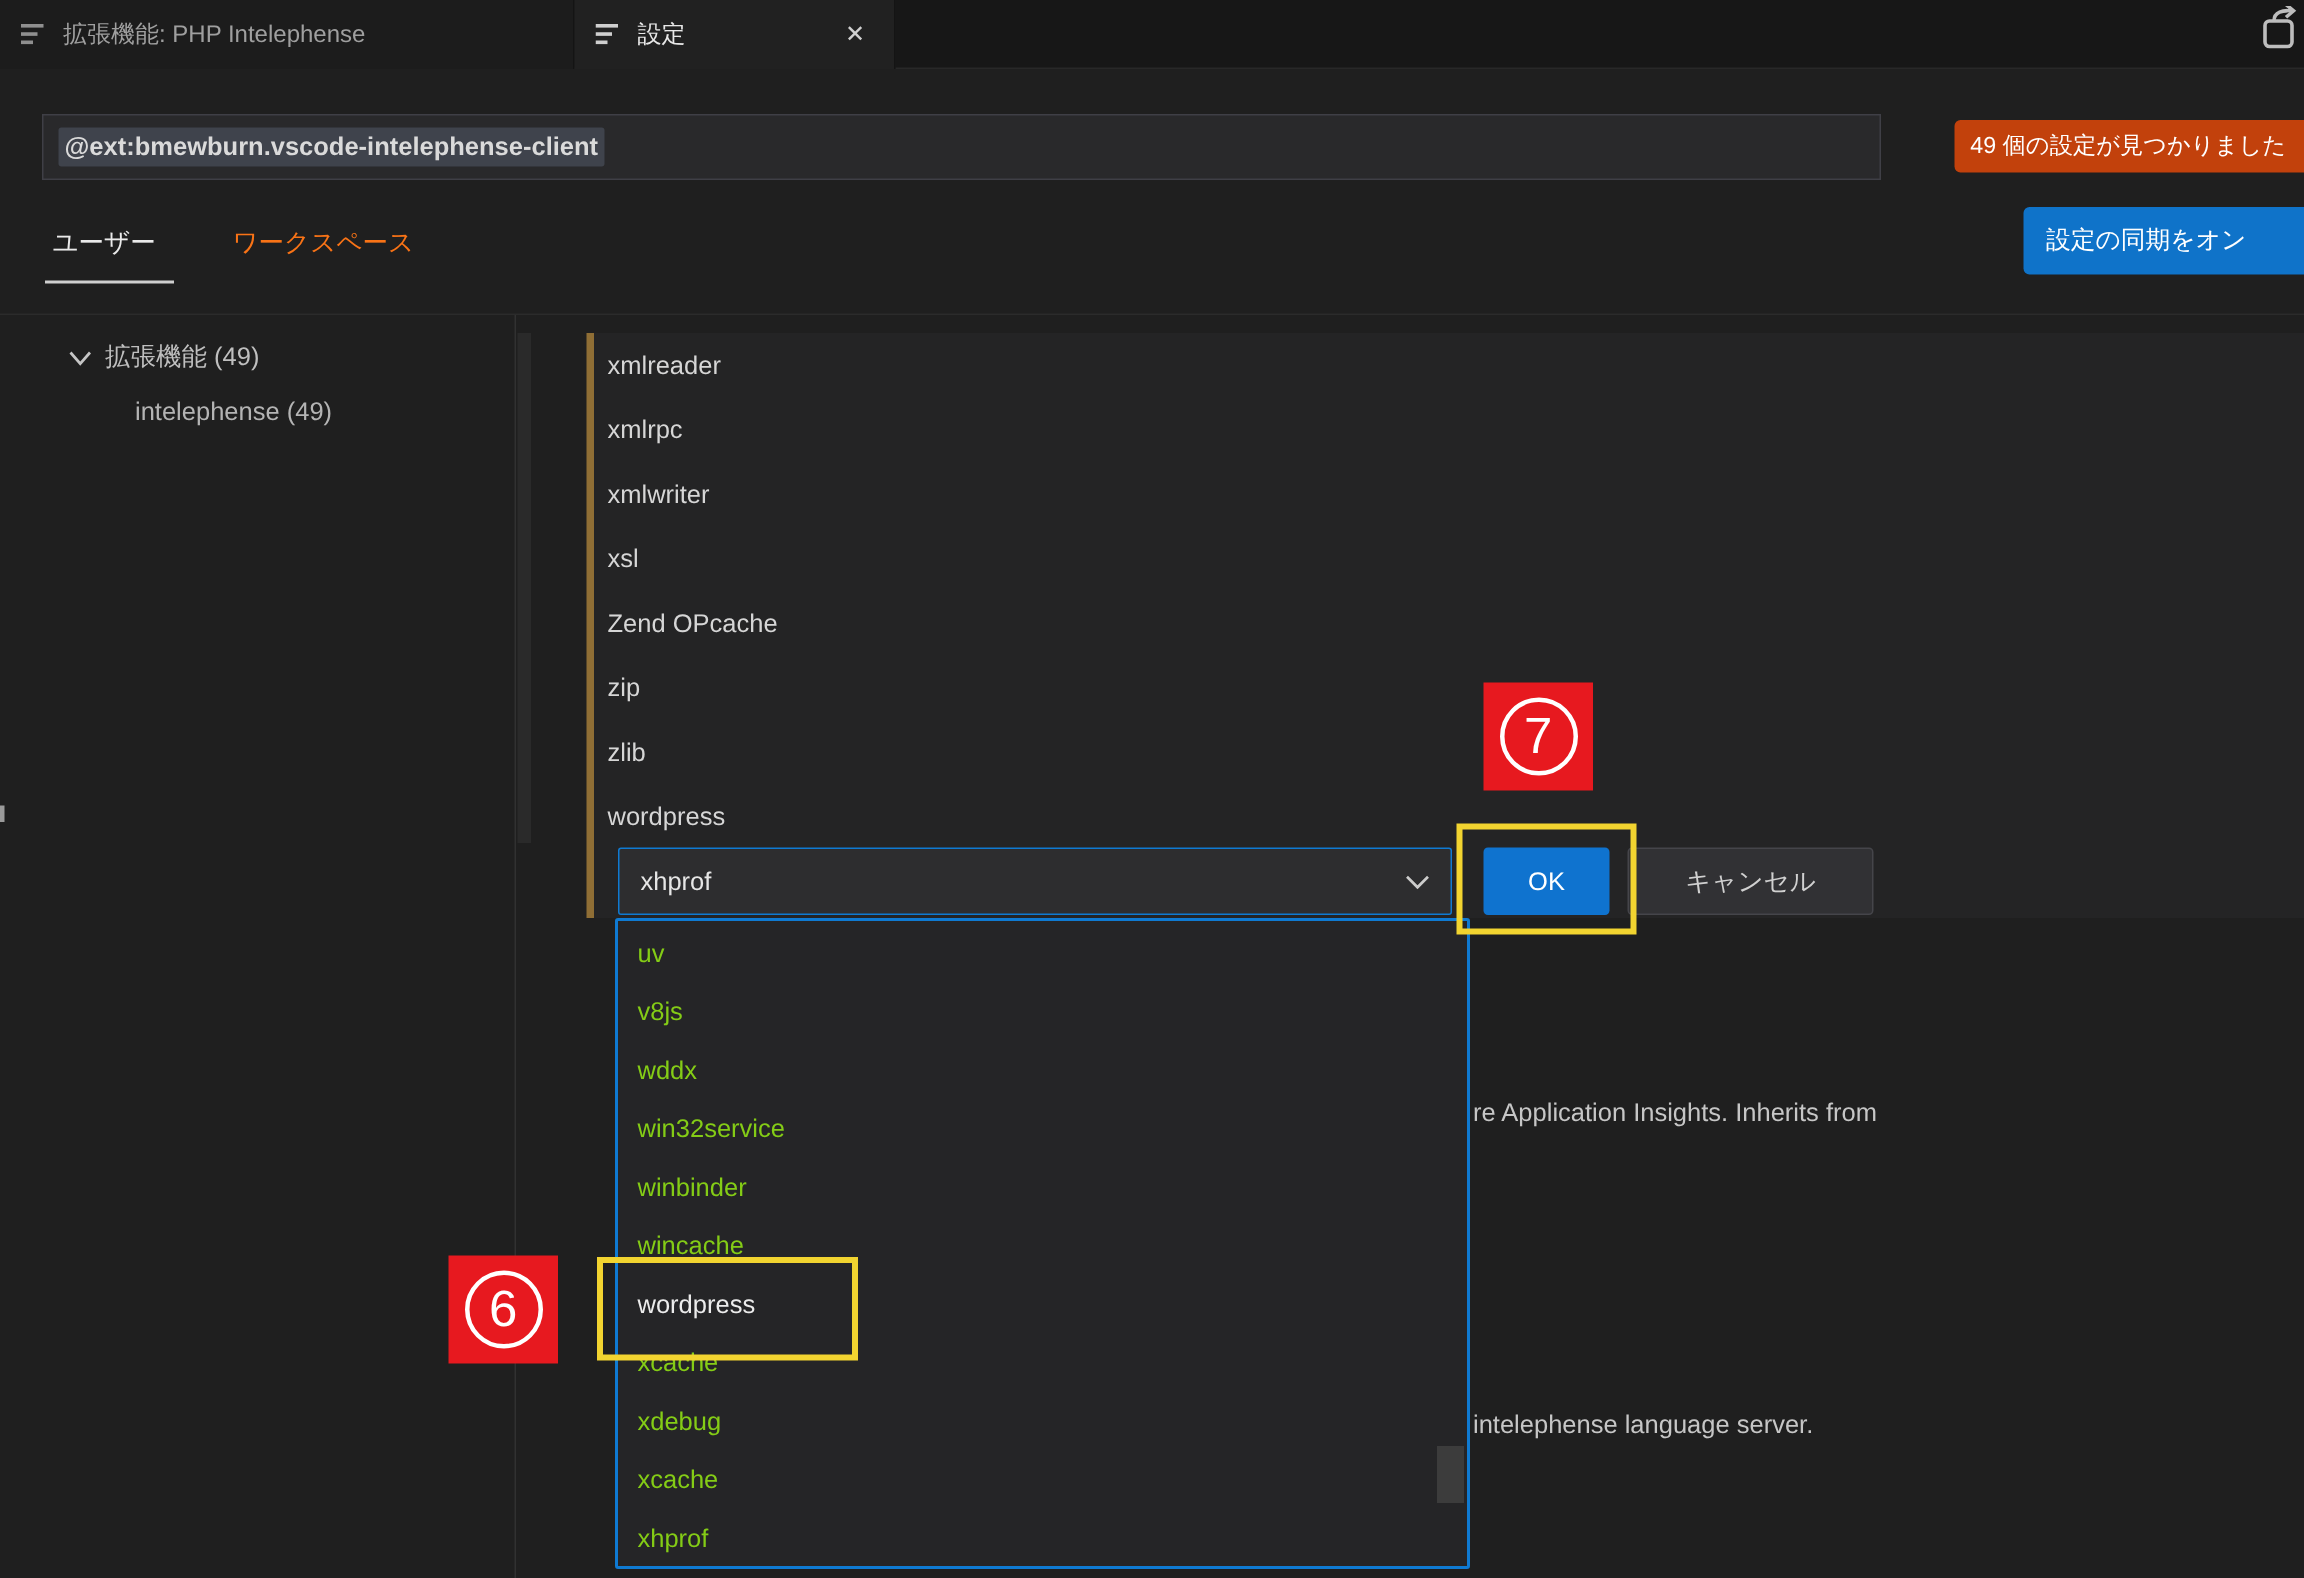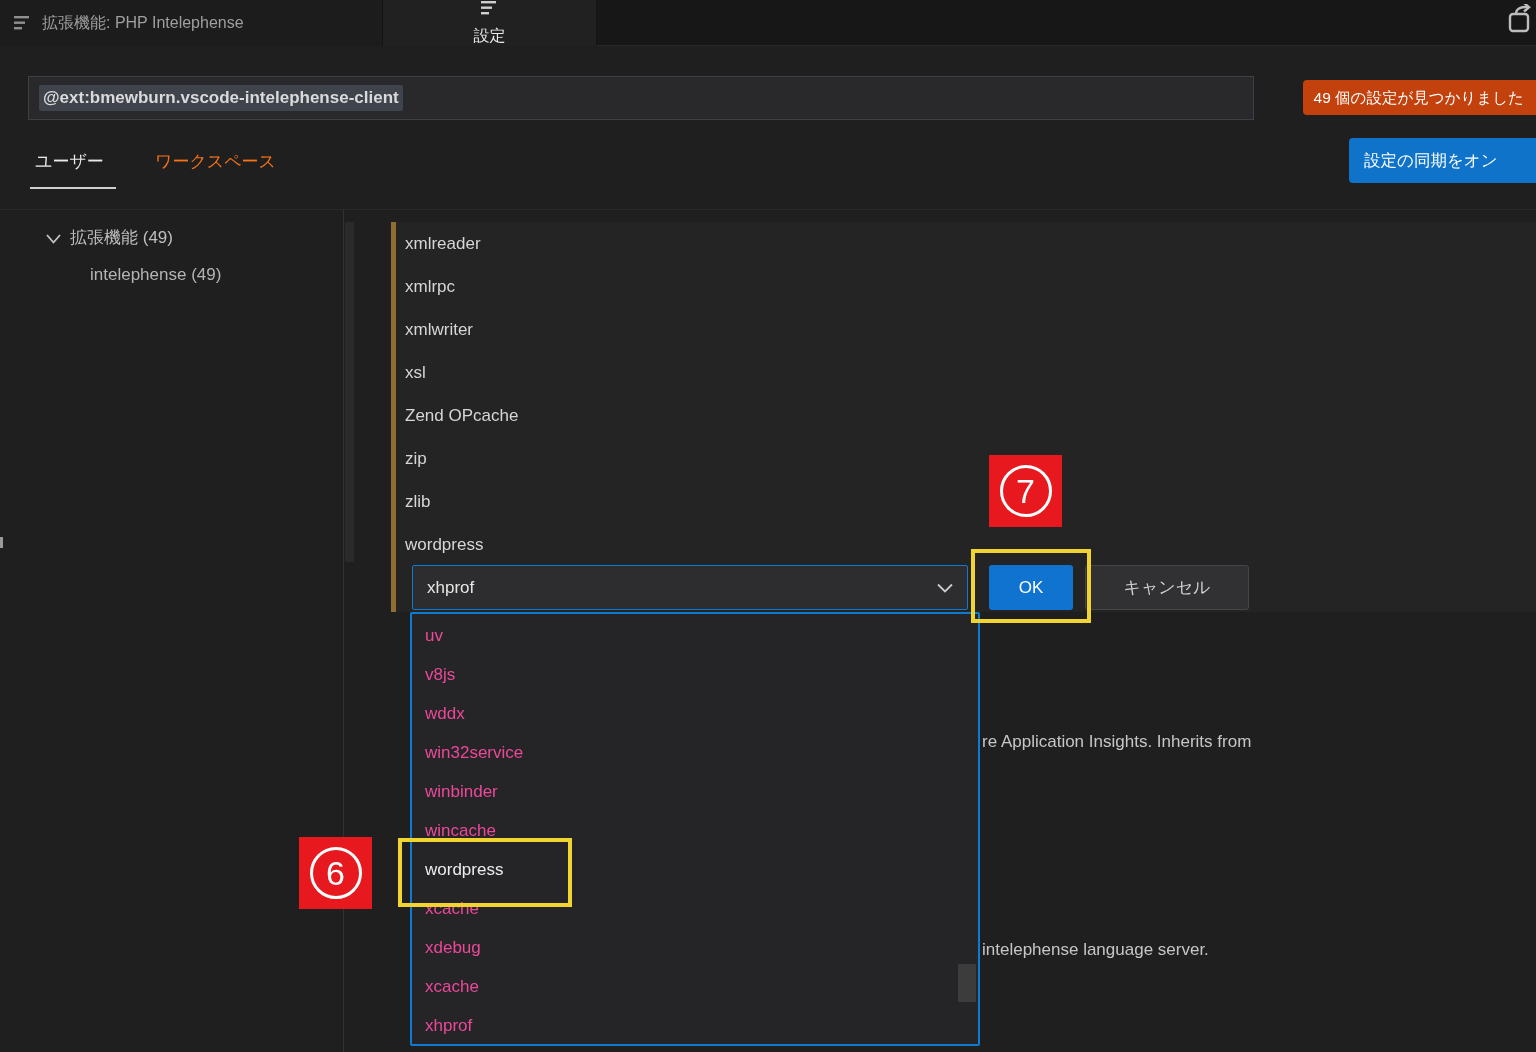--- a/index.html
+++ b/index.html
@@ -6,21 +6,21 @@
   html,body { background:#111; }
   body { font-family:"Liberation Sans","DejaVu Sans",sans-serif; }
   #screen {
     position:relative; width:1536px; height:1052px;
     background:#1f1f1f; overflow:hidden; color:#ccc;
   }
   
   .tabbar { position:absolute; left:0; top:0; width:1536px; height:46px; background:#171717; border-bottom:1px solid #282828; }
   .tab { position:absolute; top:0; height:46px; display:flex; align-items:center; gap:10px; padding:0 14px; }
   .tab.inactive { left:0; width:383px; background:#1c1c1c; border-right:1px solid #141414; color:#9f9f9f;text-align:right; }
-  .tab.active { left:383px; width:214px; background:#212121; border-right:1px solid #141414; color:#e8e8e8;flex-direction:column; }
+  .tab.active { left:383px; width:214px; background:#212121; border-right:1px solid #141414; color:#e8e8e8; }
   .tab-label { font-size:16px; white-space:nowrap; }
   .list-icon { width:18px; height:16px; flex:0 0 auto; }
   .close-btn { margin-left:auto; width:24px; height:24px; display:flex; align-items:center; justify-content:center; color:#d0d0d0; font-size:16px; border-radius:4px; }
   .editor-action { position:absolute; left:1508px; top:4px; width:34px; height:30px; }
   
   .search-row { position:absolute; left:0; top:46px; width:1536px; height:84px; background:#1f1f1f; }
   .search-input { position:absolute; left:28px; top:30px; width:1226px; height:44px; background:#29292b; border:1px solid #3f3f46; display:flex; align-items:center; padding:0 10px; font-size:17px; color:#dadada; }
   .search-selection { background:#3f434c; padding:3px 4px; border-radius:2px; white-space:nowrap;font-weight:bold; }
   .results-badge { position:absolute; right:0; top:34px; height:35px; line-height:35px; background:#c2410c; color:#fff; font-size:15.5px; padding:0 12px 0 11px; border-radius:4px 0 0 4px; white-space:nowrap; }
   
@@ -40,21 +40,21 @@
   .row-highlight { position:absolute; left:396px; top:222px; width:1140px; height:390px; background:#242425; }
   .modified-bar { position:absolute; left:391px; top:222px; width:5px; height:390px; background:#8f6e35; }
   .stub-item { position:absolute; left:397px; width:540px; height:43px; line-height:43px; padding-left:8px; font-size:17px; color:#d6d6d6; white-space:nowrap; }
   
   .combobox { position:absolute; left:412px; top:565px; width:556px; height:45px; background:#2d2d2f; border:1.5px solid #0f7ad2; border-radius:2px; display:flex; align-items:center; padding:0 14px; font-size:17px; color:#e6e6e6; }
   .combo-chevron { margin-left:auto; width:16px; height:10px; }
   .ok-btn { position:absolute; left:989px; top:565px; width:84px; height:45px; background:#0f73cf; color:#fff; font-size:17px; border-radius:3px; display:flex; align-items:center; justify-content:center; }
   .cancel-btn { position:absolute; left:1085px; top:565px; width:164px; height:45px; background:#313134; border:1px solid #45454a; color:#d0d0d0; font-size:17px; border-radius:3px; display:flex; align-items:center; justify-content:center; }
   
   .dropdown { position:absolute; left:410px; top:612px; width:570px; height:434px; background:#252527; border:2px solid #0f7ad2; border-radius:2px; z-index:5; padding-top:2px; }
-  .dd-item { height:39px; line-height:39px; padding-left:13px; font-size:17px; color:#ec4899; white-space:nowrap; }
+  .dd-item { height:39px; line-height:39px; padding-left:13px; font-size:17px; color:#84cc16; white-space:nowrap; }
   .dd-item.hl { color:#ececec; }
   .dd-thumb { position:absolute; right:2px; top:350px; width:18px; height:38px; background:#3c3c3c; }
   
   .desc { position:absolute; left:982px; font-size:17px; color:#c6c6c6; white-space:nowrap; z-index:1; }
   .desc.d1 { top:732px; }
   .desc.d2 { top:940px; }
   
   .num-badge { position:absolute; width:73px; height:72px; background:#e7191f; display:flex; align-items:center; justify-content:center; z-index:10; }
   .num-badge .ring { width:52px; height:52px; border:3px solid #fff; border-radius:50%; display:flex; align-items:center; justify-content:center; color:#fff; font-size:34px; font-weight:400; }
   .badge7 { left:989px; top:455px; }

